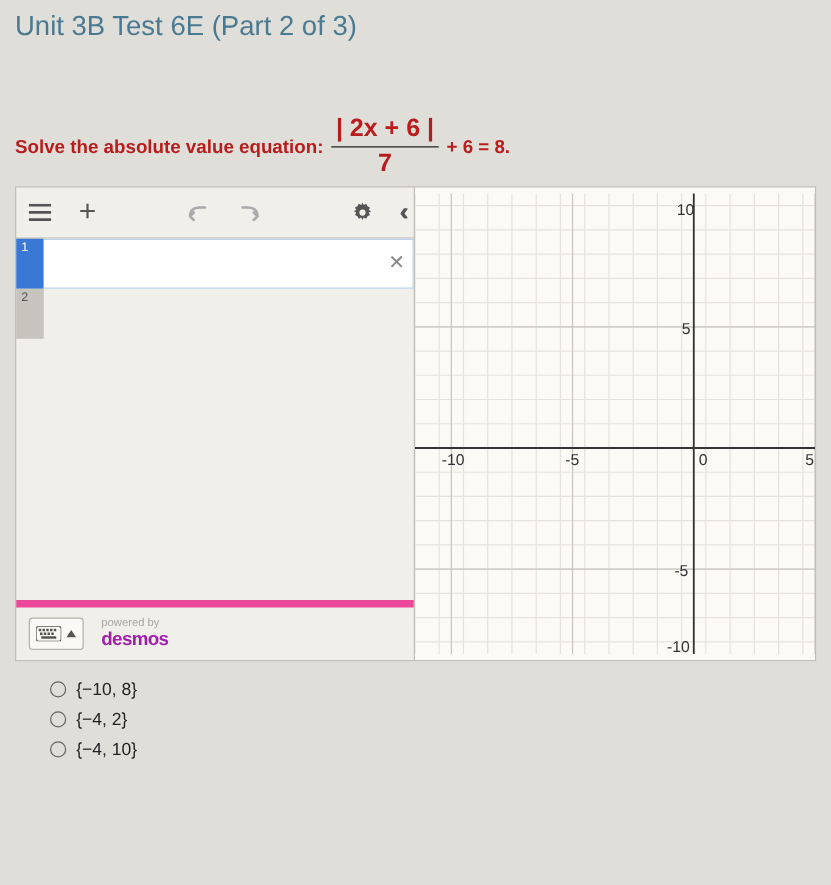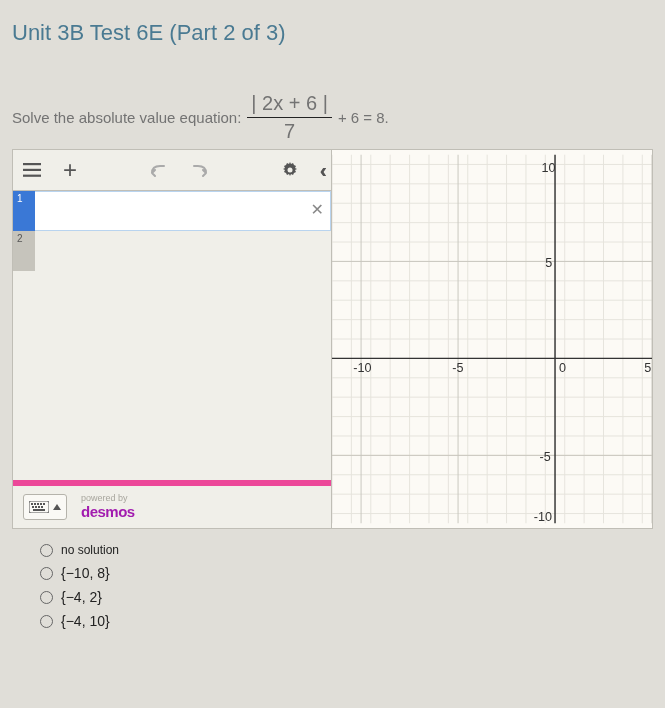--- a/index.html
+++ b/index.html
@@ -6,33 +6,34 @@
     body {
       font-family: -apple-system, BlinkMacSystemFont, "Segoe UI", Arial, sans-serif;
       background: #e0ded8;
       width: 665px;
       height: 708px;
       overflow: hidden;
     }
     .page-title {
       font-size: 22px;
       color: #4a7a92;
-      padding: 20px 12px;
+      padding: 8px 12px;
       font-weight: 400;
     }
     .content {
       padding: 10px 12px 0 12px;
     }
     .question-row {
       display: flex;
       align-items: center;
       font-size: 15px;
-      color: #737373;
-      margin-top: 16px;
+      color: #b91c1c;
+      margin-top: 40px;
       margin-bottom: 6px;
+      font-weight: bold;
     }
     .eq-frac {
       display: inline-flex;
       flex-direction: column;
       align-items: center;
       margin: 0 6px;
       font-size: 20px;
     }
     .eq-num {
       border-bottom: 1.5px solid #222;
@@ -290,24 +291,20 @@
           <text x="214" y="316">-5</text>
           <text x="208" y="378">-10</text>
         </g>
       </svg>
     </div>
   </div>
 
   <div class="answers">
     <div class="ans-row">
       <div class="radio"></div>
-      <span style="font-size:12px;">no solution</span>
-    </div>
-    <div class="ans-row">
-      <div class="radio"></div>
       <span>{−10, 8}</span>
     </div>
     <div class="ans-row">
       <div class="radio"></div>
       <span>{−4, 2}</span>
     </div>
     <div class="ans-row">
       <div class="radio"></div>
       <span>{−4, 10}</span>
     </div>

